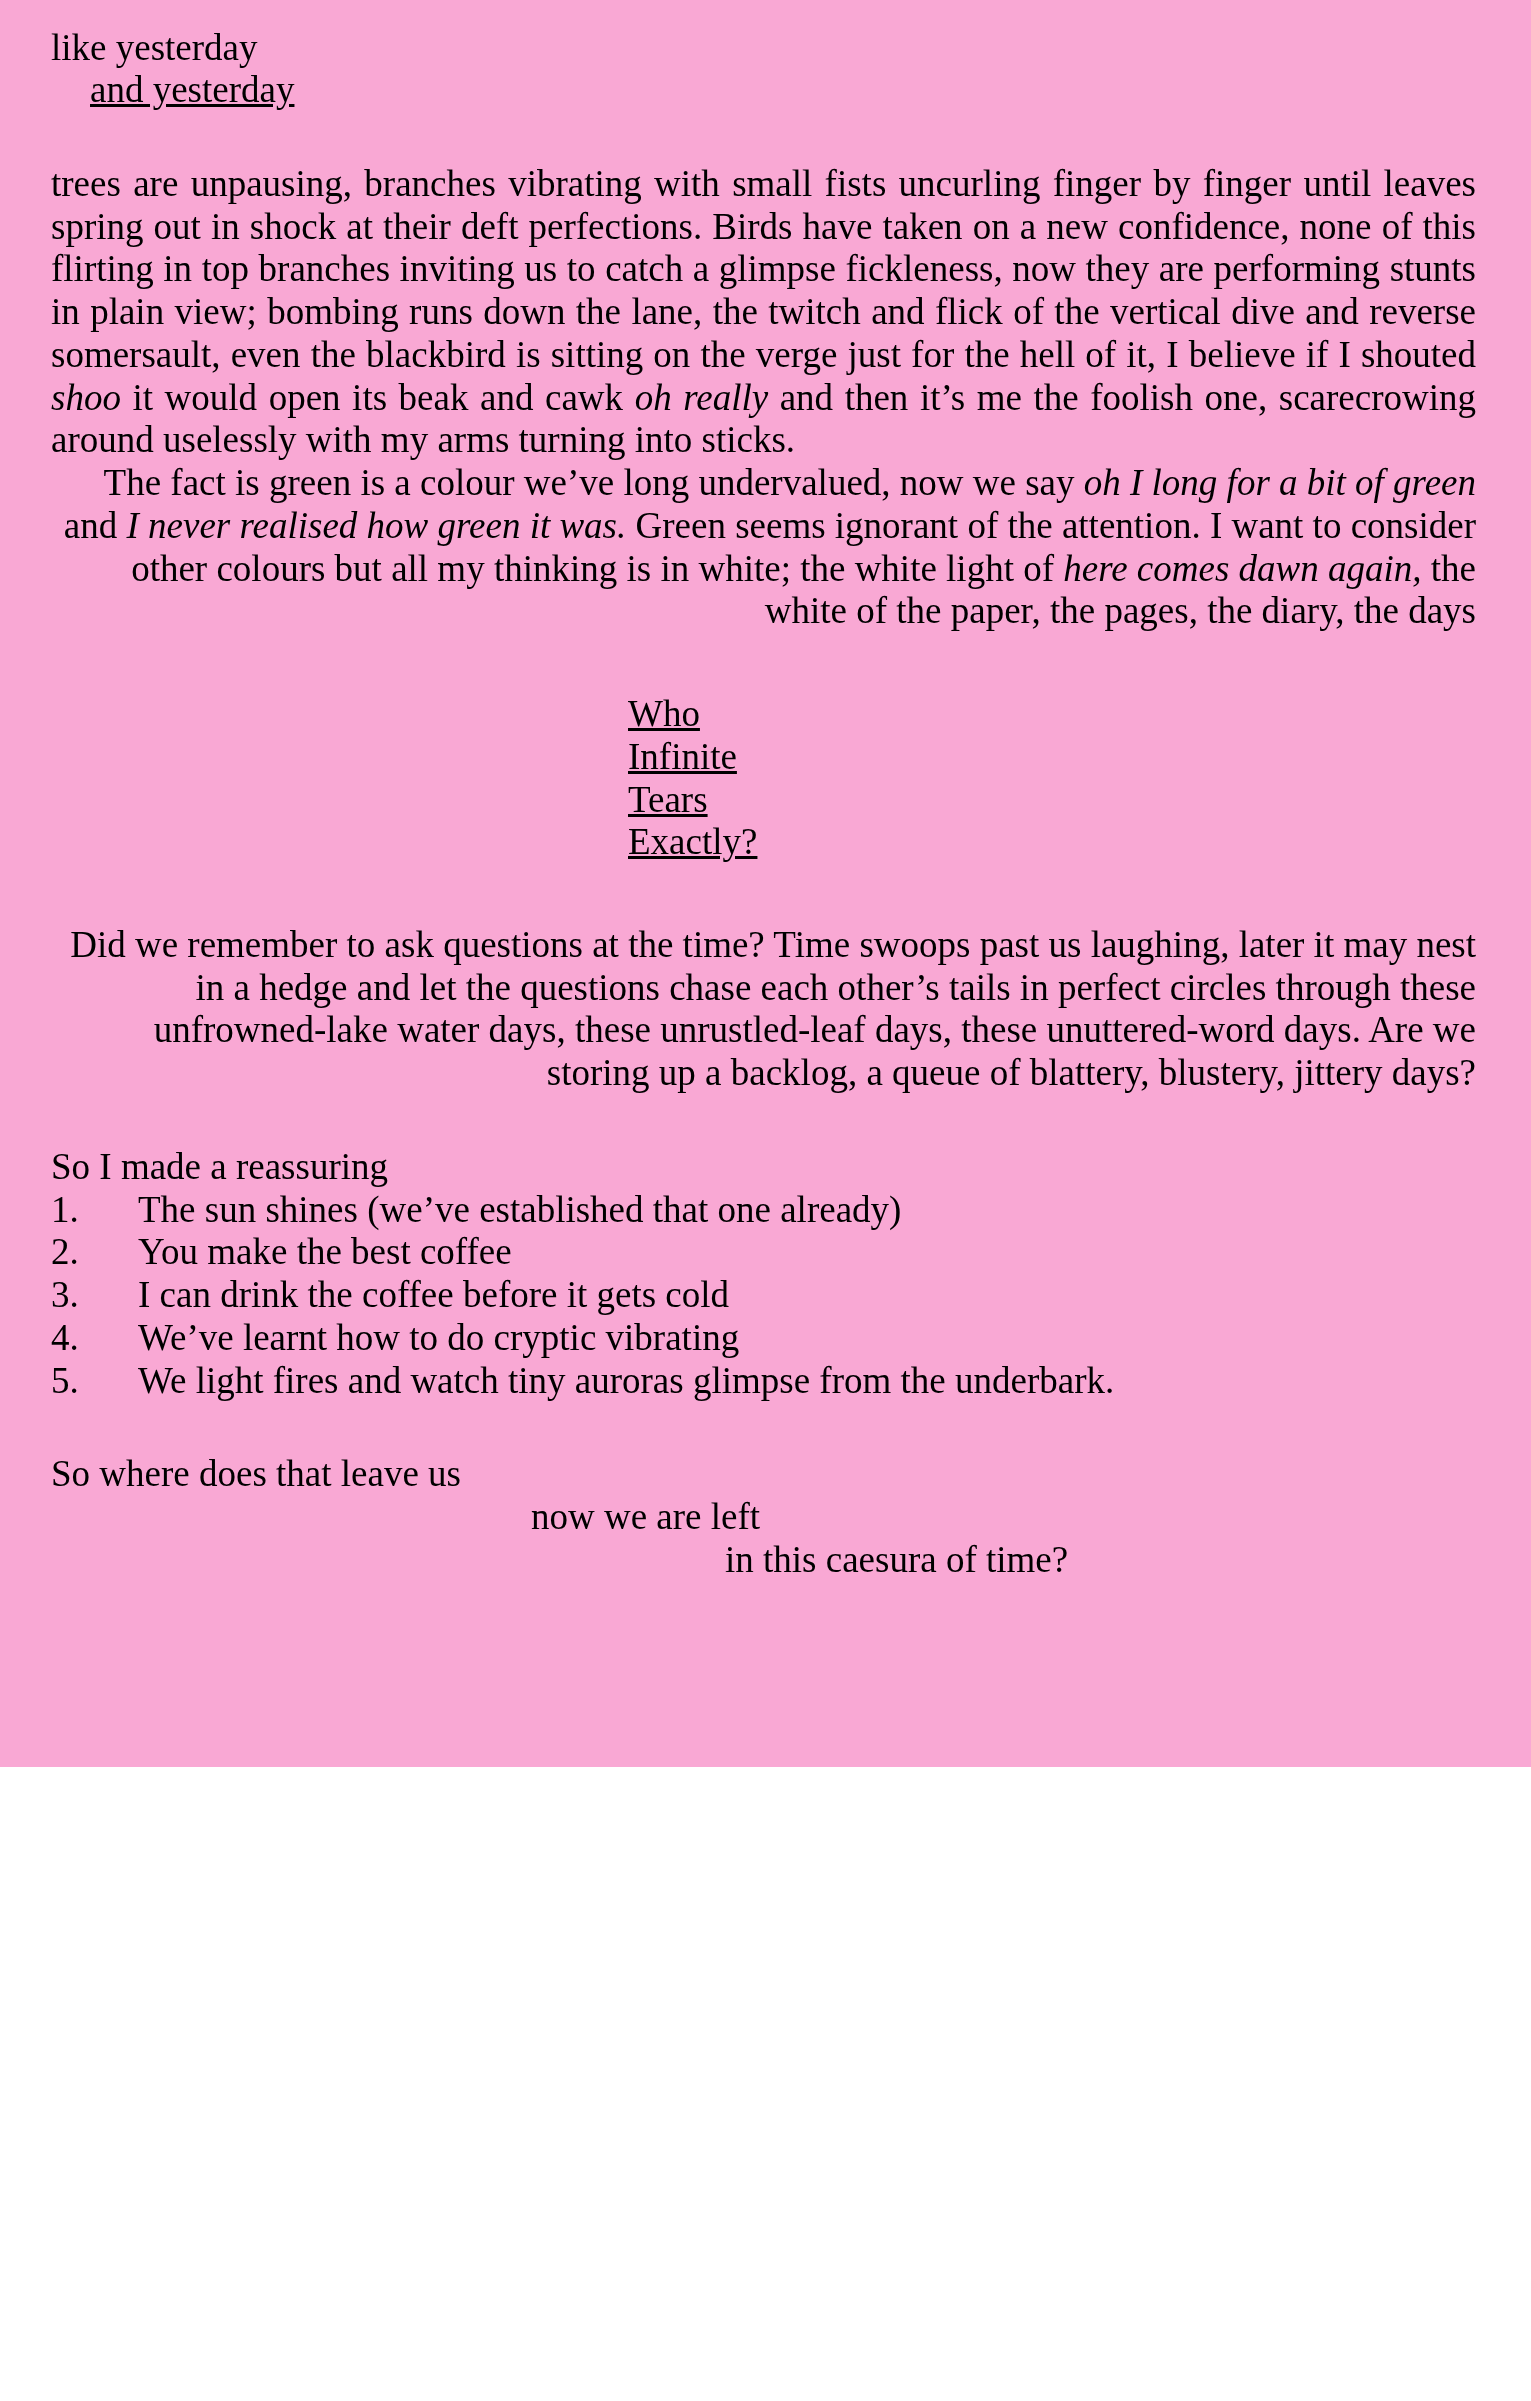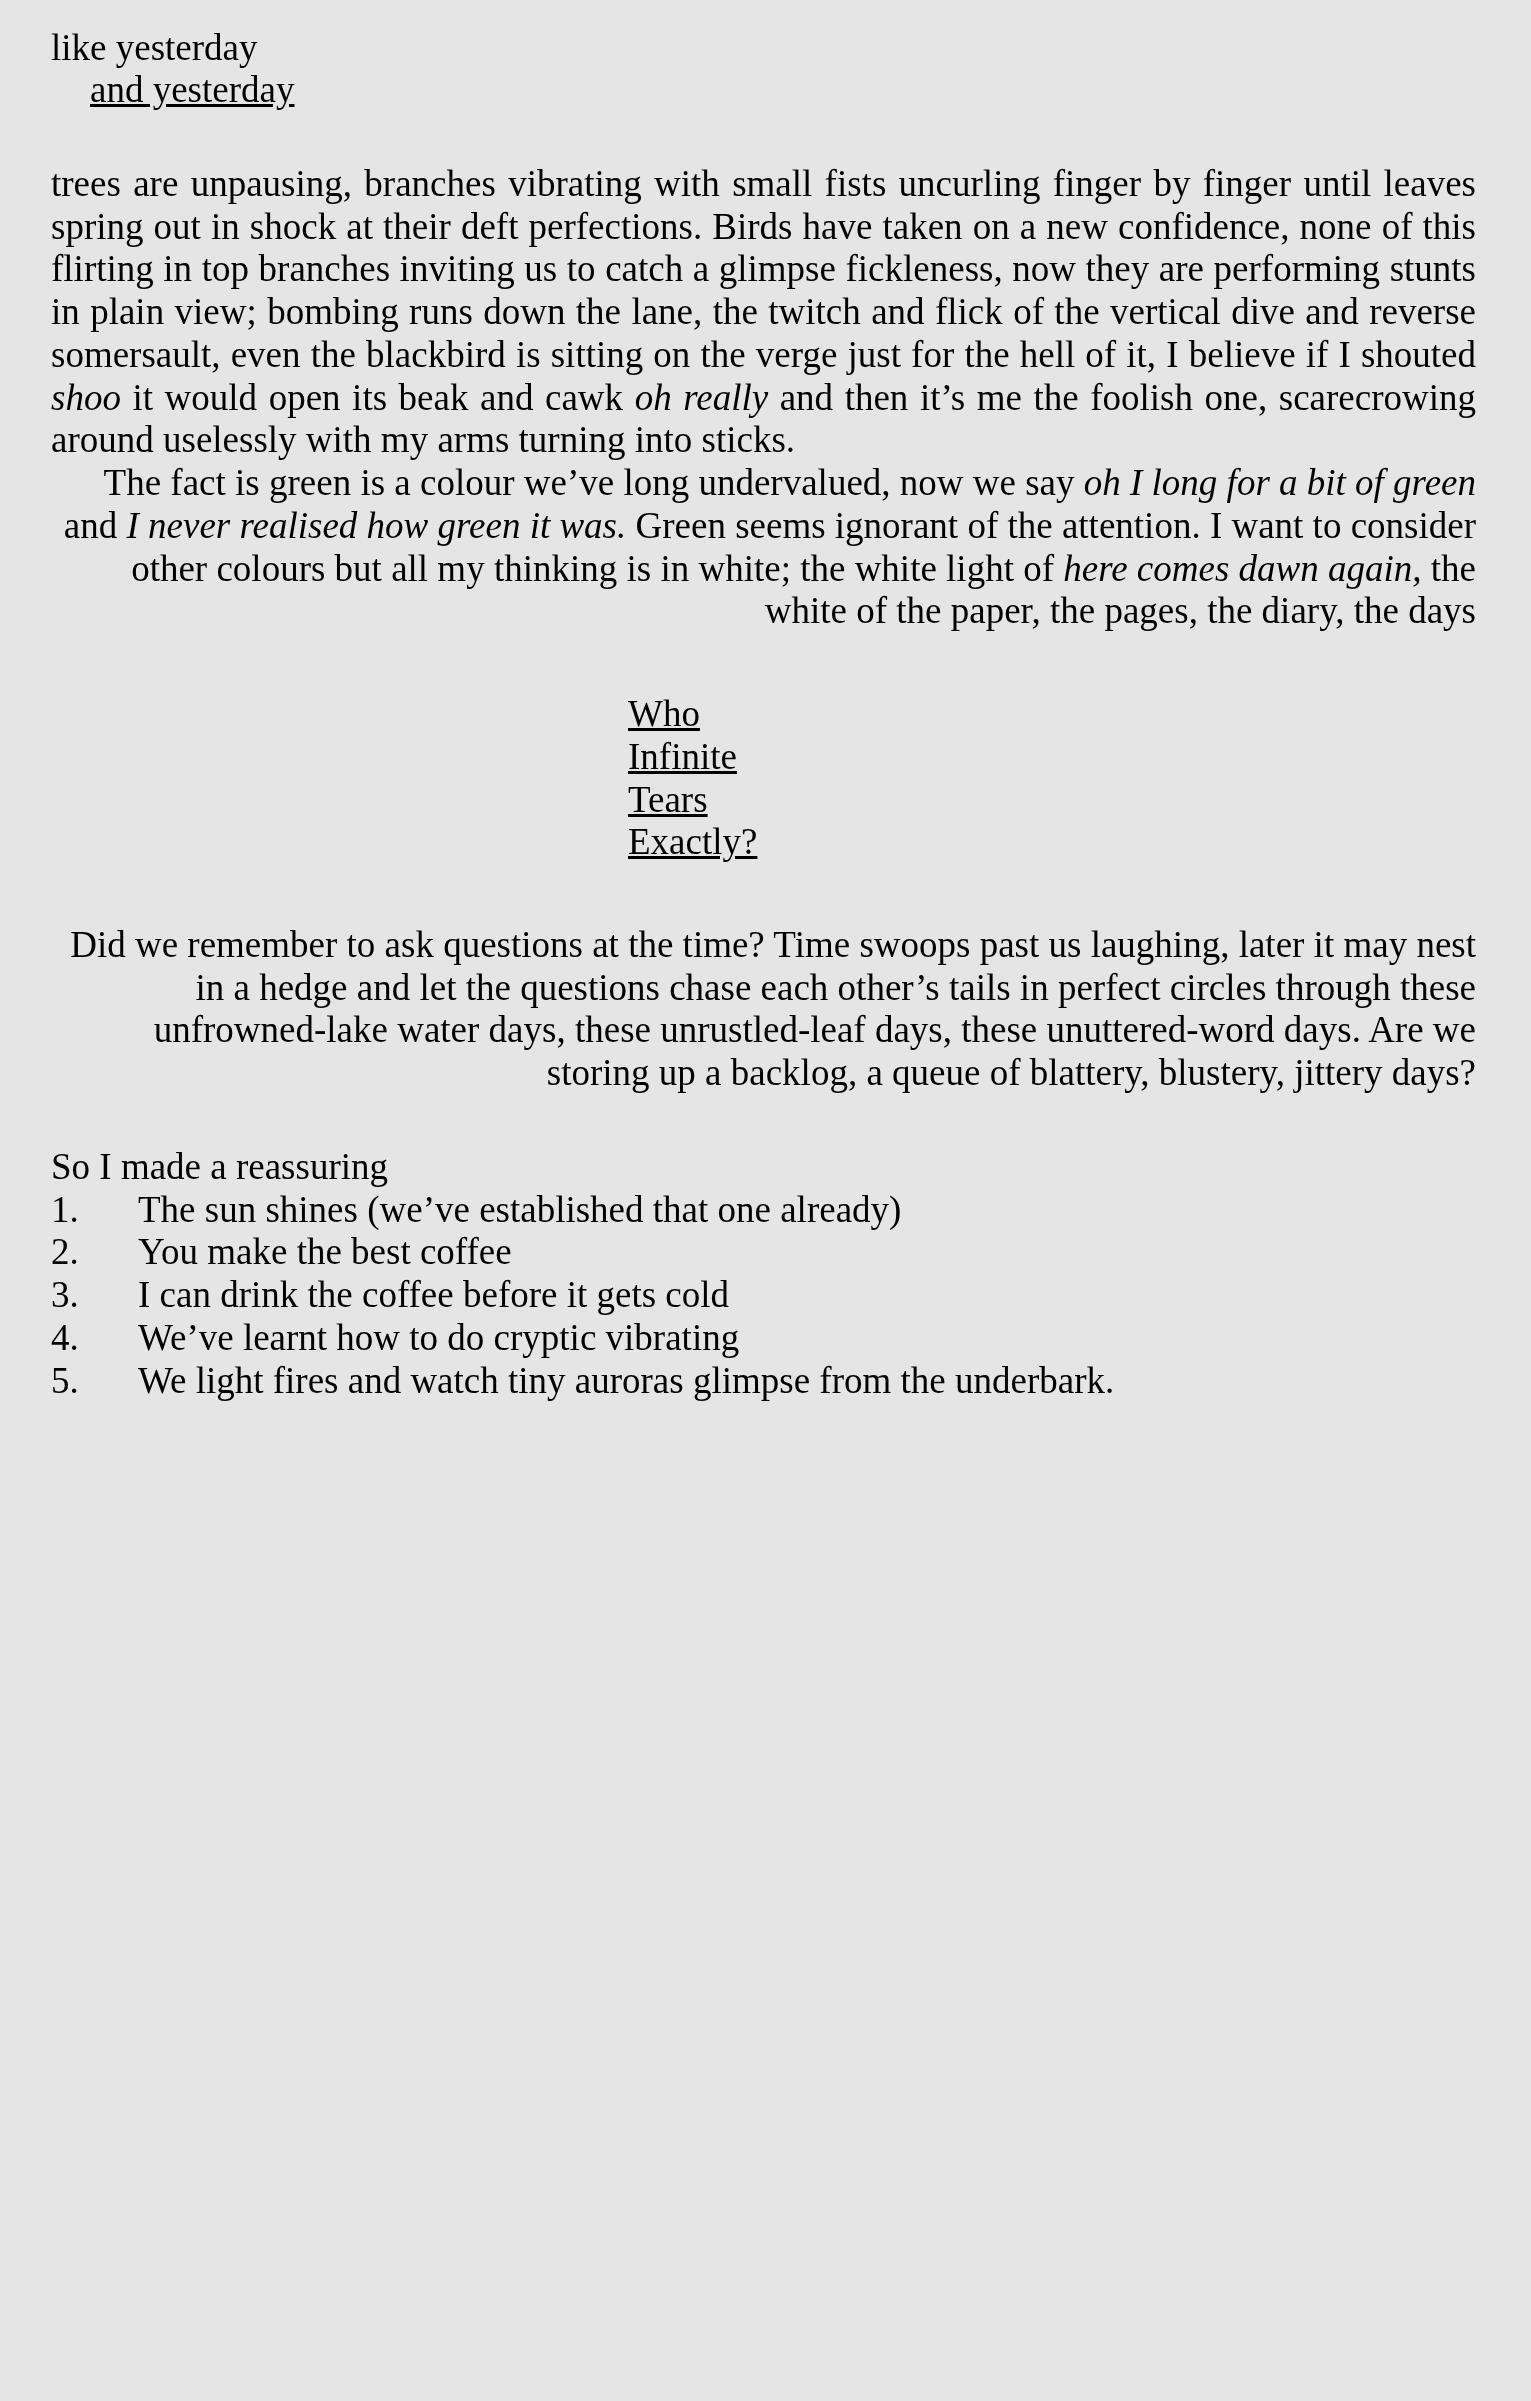--- a/index.html
+++ b/index.html
@@ -8,22 +8,22 @@
     padding: 0;
     background: #ffffff;
   }
   body {
     font-family: "Liberation Serif", "DejaVu Serif", serif;
     color: #000000;
   }
   .page {
     position: relative;
     width: 1532px;
-    height: 2401px;
-    background: #e5e5e5;
+    height: 1767px;
+    background: #f9a8d4;
     box-sizing: border-box;
     padding: 26.5px 56px 0 51px;
     overflow: hidden;
   }
   .poem-body {
     font-size: 37px;
     line-height: 1.155;
   }
 
   
@@ -131,15 +131,20 @@
       <span class="txt">We’ve learnt how to do cryptic vibrating</span>
     </li>
     <li>
       <span class="num">5.</span>
       <span class="txt">We light fires and watch tiny auroras glimpse from the underbark.</span>
     </li>
   </ol>
 
   <div class="gap-block"></div>
 
+  <div class="poem-body">
+    <div class="close-line close-1">So where does that leave us</div>
+    <div class="close-line close-2">now we are left</div>
+    <div class="close-line close-3">in this caesura of time?</div>
+  </div>
 
 </div>
 
 
 </body></html>

